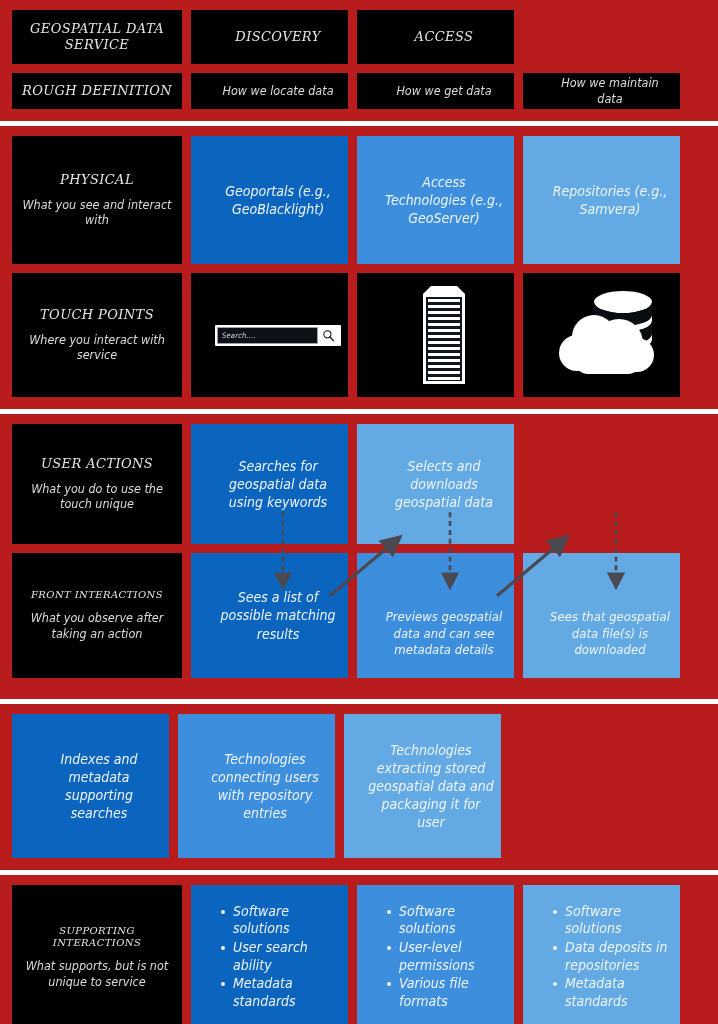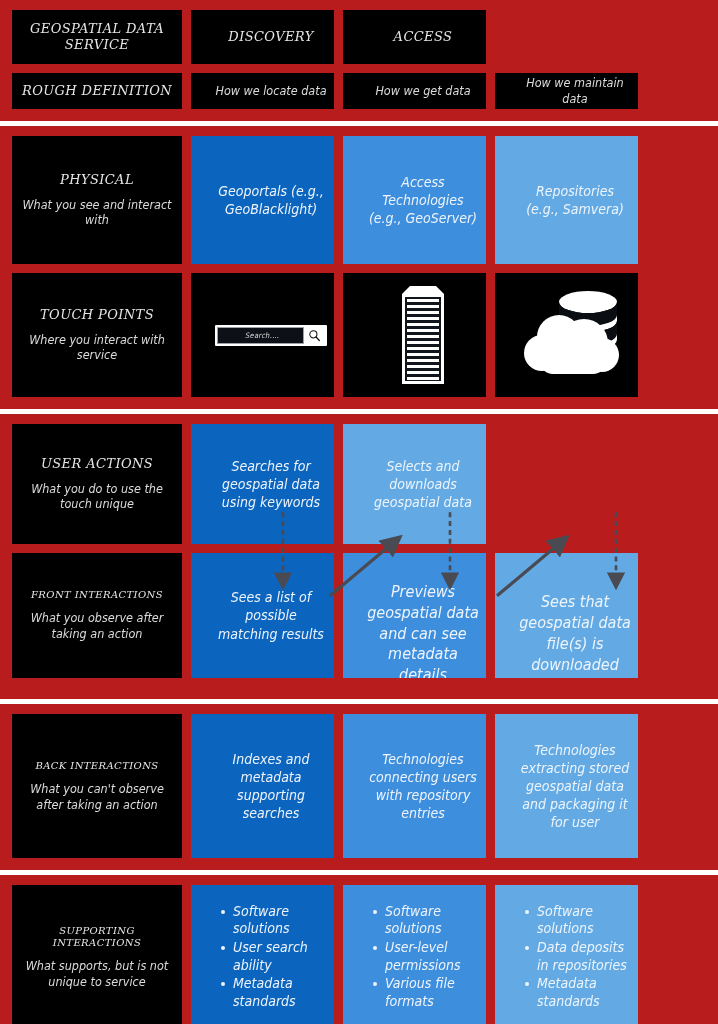--- a/index.html
+++ b/index.html
@@ -45,21 +45,21 @@
     flex-direction: column;
     align-items: center;
     justify-content: center;
     text-align: center;
     padding: 6px 7px;
     overflow: hidden;
   }
 
   
   .col-label { width: 170px; }
-  .col-1, .col-2, .col-3 { width: 143px; padding-left: 24px; }
+  .col-1, .col-2, .col-3 { width: 157px; padding-left: 24px; }
 
   .dark { background: #000000; }
   .blue1 { background: #0b64be; }
   .blue2 { background: #3e8ede; }
   .blue3 { background: #63aae4; align-items: flex-end; }
 
   .hdr-title {
     font-family: "DejaVu Serif", "Liberation Serif", serif;
     font-size: 13px;
     line-height: 1.2;
@@ -79,21 +79,21 @@
   }
 
   .label-cell .hdr-title { margin-bottom: 9px; }
 
   .body-txt {
     font-family: "DejaVu Sans Condensed", "Liberation Sans Narrow", "Liberation Sans", sans-serif;
     font-size: 14px;
     line-height: 1.3;
     color: #eef4fb;
   }
-  .body-txt.sm { font-size: 16px; margin-top: 37px; }
+  .body-txt.sm { font-size: 13px; margin-top: 37px; }
 
   
   .hrow1 .cell { height: 54px; }
   .hrow2 .cell { height: 36px; }
 
   
   .physical-row .cell { height: 128px; }
   .touch-row .cell { height: 124px; }
 
   
@@ -152,21 +152,20 @@
     align-items: stretch;
     border-radius: 1px;
   }
   .searchbox .field {
     flex: 1;
     background: #0d1117;
     display: flex;
     align-items: center;
     padding-left: 4px;
     border: 1px solid #9aa0a6;
-    justify-content: center;
   }
   .searchbox .field span {
     font-family: "DejaVu Sans Condensed", "Liberation Sans Narrow", "Liberation Sans", sans-serif;
     font-size: 7.5px;
     color: #d8d8d8;
     letter-spacing: 0.2px;
   }
   .searchbox .mag {
     width: 21px;
     background: #ffffff;
@@ -353,24 +352,20 @@
 
       <g stroke="#4a4a52" stroke-width="3.2" fill="none" marker-end="url(#ah)">
         <line x1="330" y1="185" x2="392" y2="132"></line>
         <line x1="497" y1="185" x2="559" y2="132"></line>
       </g>
     </svg>
   </div>
 
   <div class="panel">
     <div class="row back-row">
-      <div class="cell dark col-label label-cell">
-        <span class="hdr-title small">BACK INTERACTIONS</span>
-        <span class="hdr-sub">What you can't observe after taking an action</span>
-      </div>
       <div class="cell blue1 col-1">
         <span class="body-txt">Indexes and metadata supporting searches</span>
       </div>
       <div class="cell blue2 col-2">
         <span class="body-txt">Technologies connecting users with repository entries</span>
       </div>
       <div class="cell blue3 col-3">
         <span class="body-txt">Technologies extracting stored geospatial data and packaging it for user</span>
       </div>
     </div>

